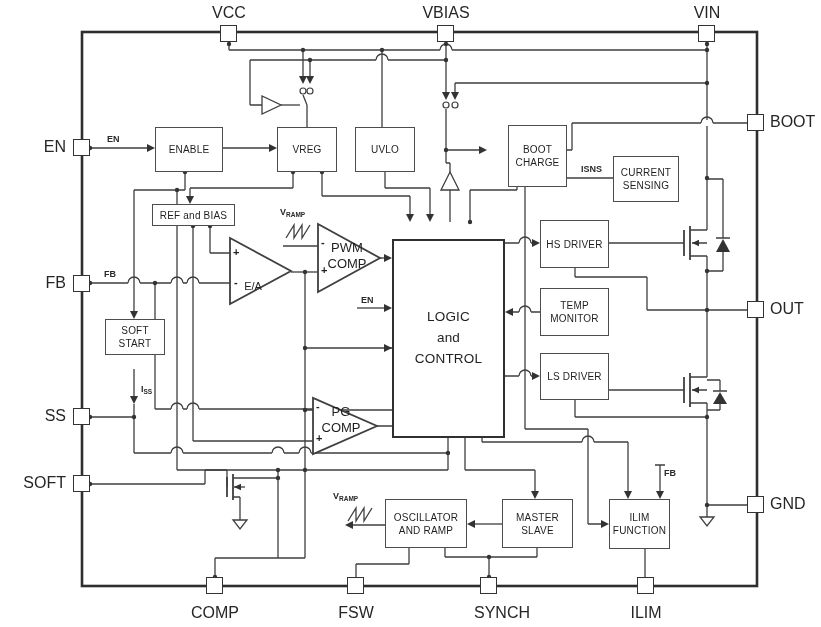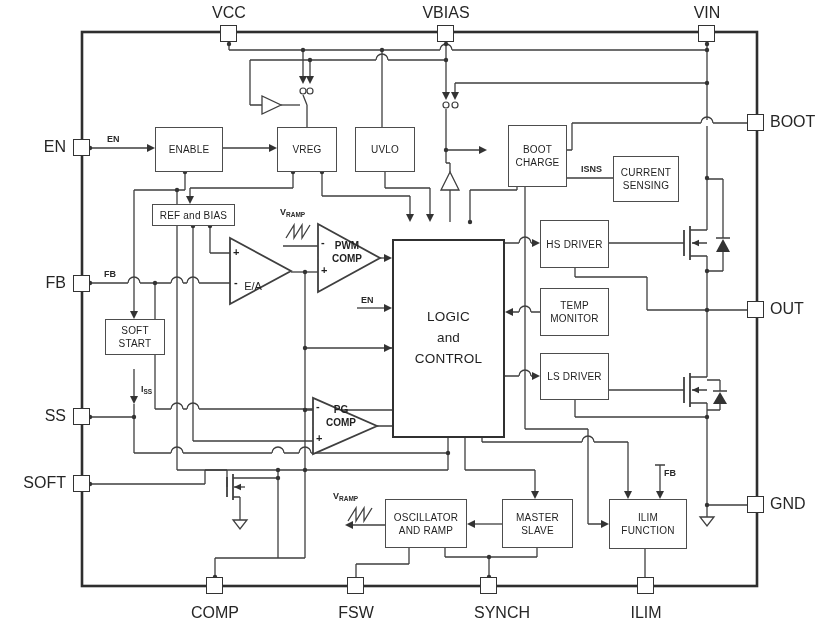--- a/index.html
+++ b/index.html
@@ -9,21 +9,21 @@
   .blk{position:absolute;background:#fff;border:1.6px solid #4d4d4d;box-sizing:border-box;
        display:flex;align-items:center;justify-content:center;text-align:center;
        font-size:10px;line-height:1.3;color:#1f1f1f;letter-spacing:.2px;padding:2px;}
   .blk.thin{font-size:10px;padding:0 2px;}
   .blk.logic{border:2.4px solid #303030;font-size:13.5px;line-height:1.55;white-space:pre-line;}
   .multiline{white-space:pre-line;}
   .pin{position:absolute;width:15px;height:15px;background:#fff;border:1.7px solid #333;box-sizing:content-box;}
   .pinlabel{position:absolute;font-size:16px;color:#262626;white-space:nowrap;}
   .center{transform:translateX(-50%);}
   .right{text-align:right;}
-  .amptext{position:absolute;font-size:10px;font-weight:bold;color:#1f1f1f;text-align:center;
+  .amptext{position:absolute;font-size:13px;font-weight:normal;color:#1f1f1f;text-align:center;
            white-space:pre-line;line-height:1.25;}
   .sign{position:absolute;font-size:11px;font-weight:bold;color:#1f1f1f;}
   .wlabel{position:absolute;font-size:9px;font-weight:bold;color:#2a2a2a;white-space:nowrap;}
   .wlabel sub,.sub{font-size:6.5px;vertical-align:-2px;font-weight:bold;}
 </style>
 </head>
 <body>
 
 <div id="stage">
 
@@ -257,21 +257,21 @@
     </div>
 <div class="blk" style="left:540px;top:353px;width:69px;height:47px;">
       <span>LS DRIVER</span>
     </div>
 <div class="blk" style="left:385px;top:499px;width:82px;height:49px;">
       <span>OSCILLATOR AND RAMP</span>
     </div>
 <div class="blk" style="left:502px;top:499px;width:71px;height:49px;">
       <span>MASTER SLAVE</span>
     </div>
-<div class="blk" style="left:609px;top:499px;width:78px;height:50px;">
+<div class="blk" style="left:609px;top:499px;width:61px;height:50px;">
       <span>ILIM FUNCTION</span>
     </div>
 
 <div class="pin" style="left:220px;top:25px;"></div>
 <div class="pin" style="left:437px;top:25px;"></div>
 <div class="pin" style="left:698px;top:25px;"></div>
 <div class="pin" style="left:73px;top:139px;"></div>
 <div class="pin" style="left:73px;top:275px;"></div>
 <div class="pin" style="left:73px;top:408px;"></div>
 <div class="pin" style="left:73px;top:475px;"></div>

